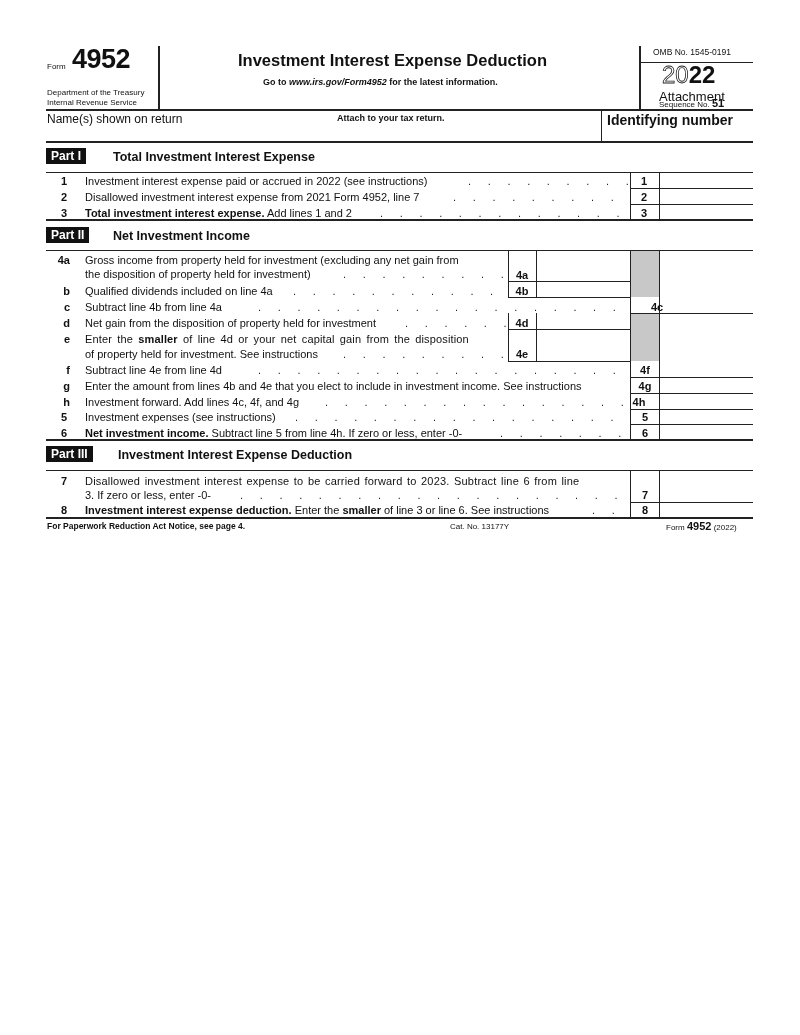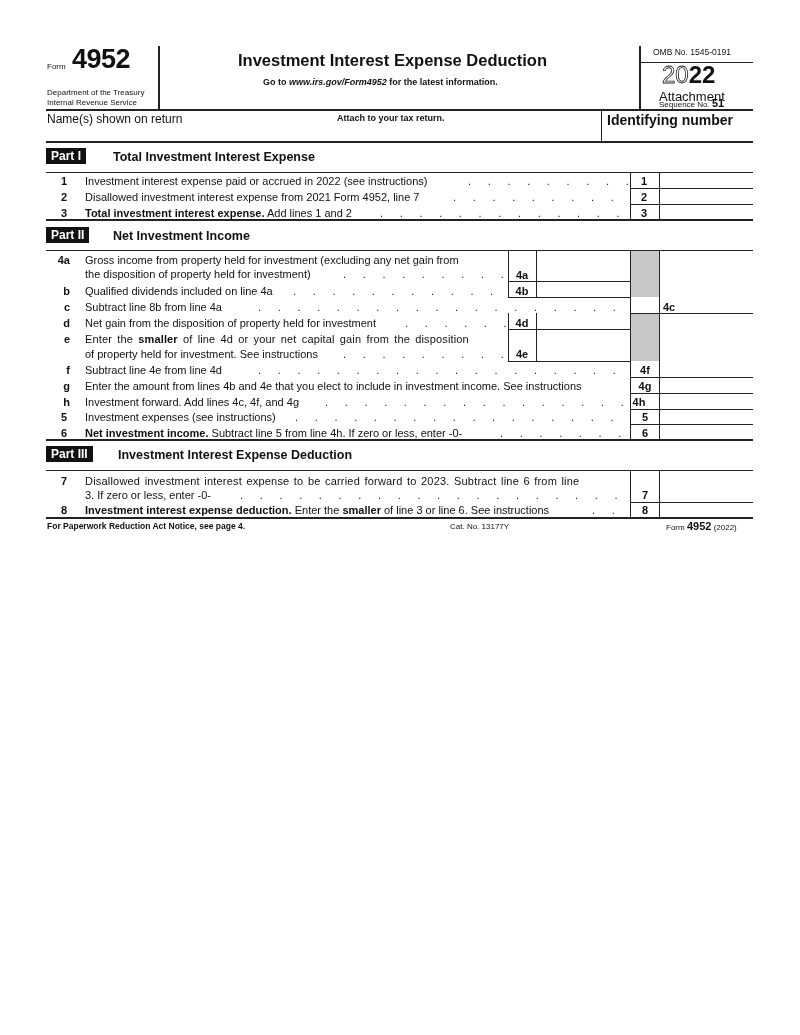--- a/index.html
+++ b/index.html
@@ -110,23 +110,23 @@
   <span class="box-lbl" style="left:508px;top:269px;width:28px;">4a</span>
   <div class="input" style="left:537px;top:251px;width:93px;height:30px;"></div>
 
   <span class="num" style="left:50px;top:285px;width:20px;">b</span>
   <span class="lbl" style="left:85px;top:285px;">Qualified dividends included on line 4a</span>
   <span class="dots" style="left:293px;top:285px;width:213px;">. . . . . . . . . . . . . . .</span>
   <span class="box-lbl" style="left:508px;top:285px;width:28px;">4b</span>
   <div class="input" style="left:537px;top:282px;width:93px;height:15px;"></div>
 
   <span class="num" style="left:50px;top:301px;width:20px;">c</span>
-  <span class="lbl" style="left:85px;top:301px;">Subtract line 8b from line 4a</span>
+  <span class="lbl" style="left:85px;top:301px;">Subtract line 4b from line 4a</span>
   <span class="dots" style="left:258px;top:301px;width:370px;">. . . . . . . . . . . . . . . . . . . . . . . . . . . . . .</span>
-  <span class="box-lbl" style="left:630px;top:301px;width:54px;margin-left:12px;">4c</span>
+  <span class="box-lbl" style="left:630px;top:301px;width:54px;">4c</span>
   <div class="input" style="left:660px;top:298px;width:93px;height:15px;"></div>
 
   <span class="num" style="left:50px;top:317px;width:20px;">d</span>
   <span class="lbl" style="left:85px;top:317px;">Net gain from the disposition of property held for investment</span>
   <span class="dots" style="left:405px;top:317px;width:101px;">. . . . . . .</span>
   <span class="box-lbl" style="left:508px;top:317px;width:28px;">4d</span>
   <div class="input" style="left:537px;top:314px;width:93px;height:15px;"></div>
 
   <span class="num" style="left:50px;top:333px;width:20px;">e</span>
   <span class="lbl" style="left:85px;top:333px;letter-spacing:0.15px;word-spacing:2px;"><span>Enter the </span><b>smaller</b><span> of line 4d or your net capital gain from the disposition</span></span>

